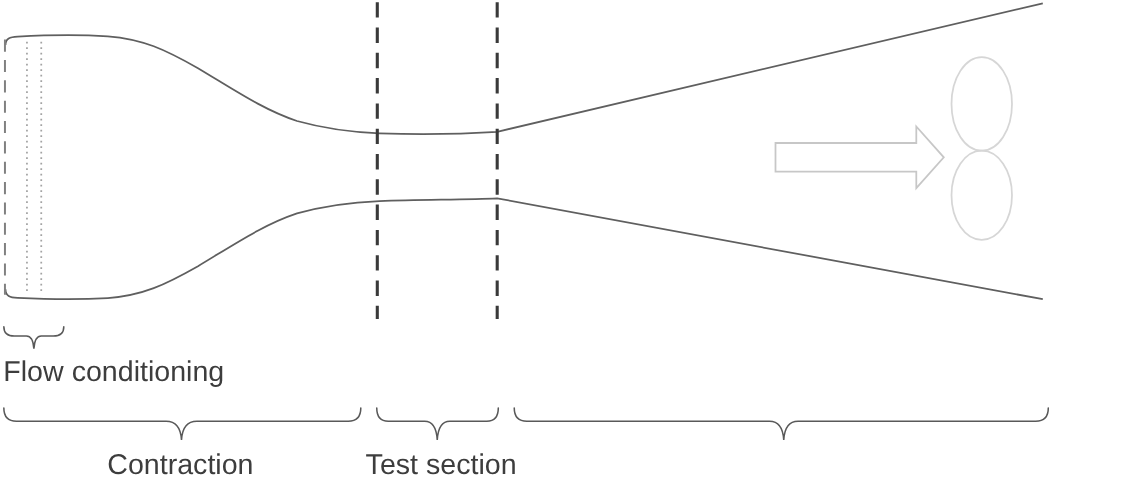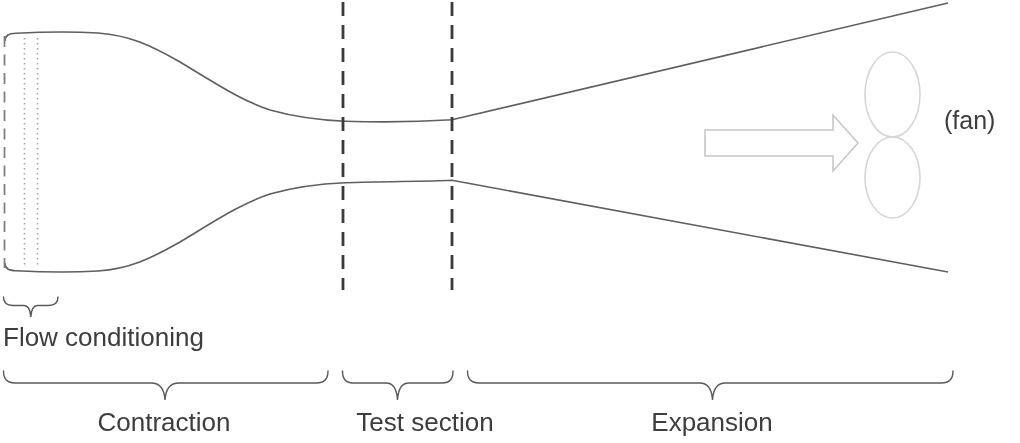--- a/index.html
+++ b/index.html
@@ -107,21 +107,19 @@
     <path class="brace" d="M 3.5 297 Q 3.5 305.5 13 305.5 L 24 305.5 Q 30 305.5 30.8 317 Q 31.6 305.5 37.5 305.5 L 48.5 305.5 Q 58 305.5 58 297"></path>
     <path class="brace" d="M 3.5 371 Q 3.5 383 15 383 L 151 383 Q 164 383 165 400 Q 166 383 179 383 L 316.5 383 Q 328 383 328 371"></path>
     <path class="brace" d="M 342.5 371 Q 342.5 383 353 383 L 386 383 Q 396.5 383 397.5 400 Q 398.5 383 409 383 L 442.5 383 Q 453 383 453 371"></path>
     <path class="brace" d="M 467.5 371 Q 467.5 383 479 383 L 699.5 383 Q 711.5 383 712.5 400 Q 713.5 383 725.5 383 L 941.5 383 Q 953 383 953 371"></path>
   </svg>
 
   <div class="label" style="left:3px; top:322px;text-align:center;">Flow conditioning</div>
 
   <div class="label centered" style="left:164px; top:407px;">Contraction</div>
 
-  <div class="label centered" style="left:401px; top:407px;margin-left:24px;">Test section</div>
+  <div class="label centered" style="left:401px; top:407px;">Test section</div>
 
-  <div class="label centered" style="left:712px; top:407px;">Expansion</div>
 
   <div class="wind-source">
-    <div>(fan)</div>
   </div>
 
 </div>
 
 </body></html>

